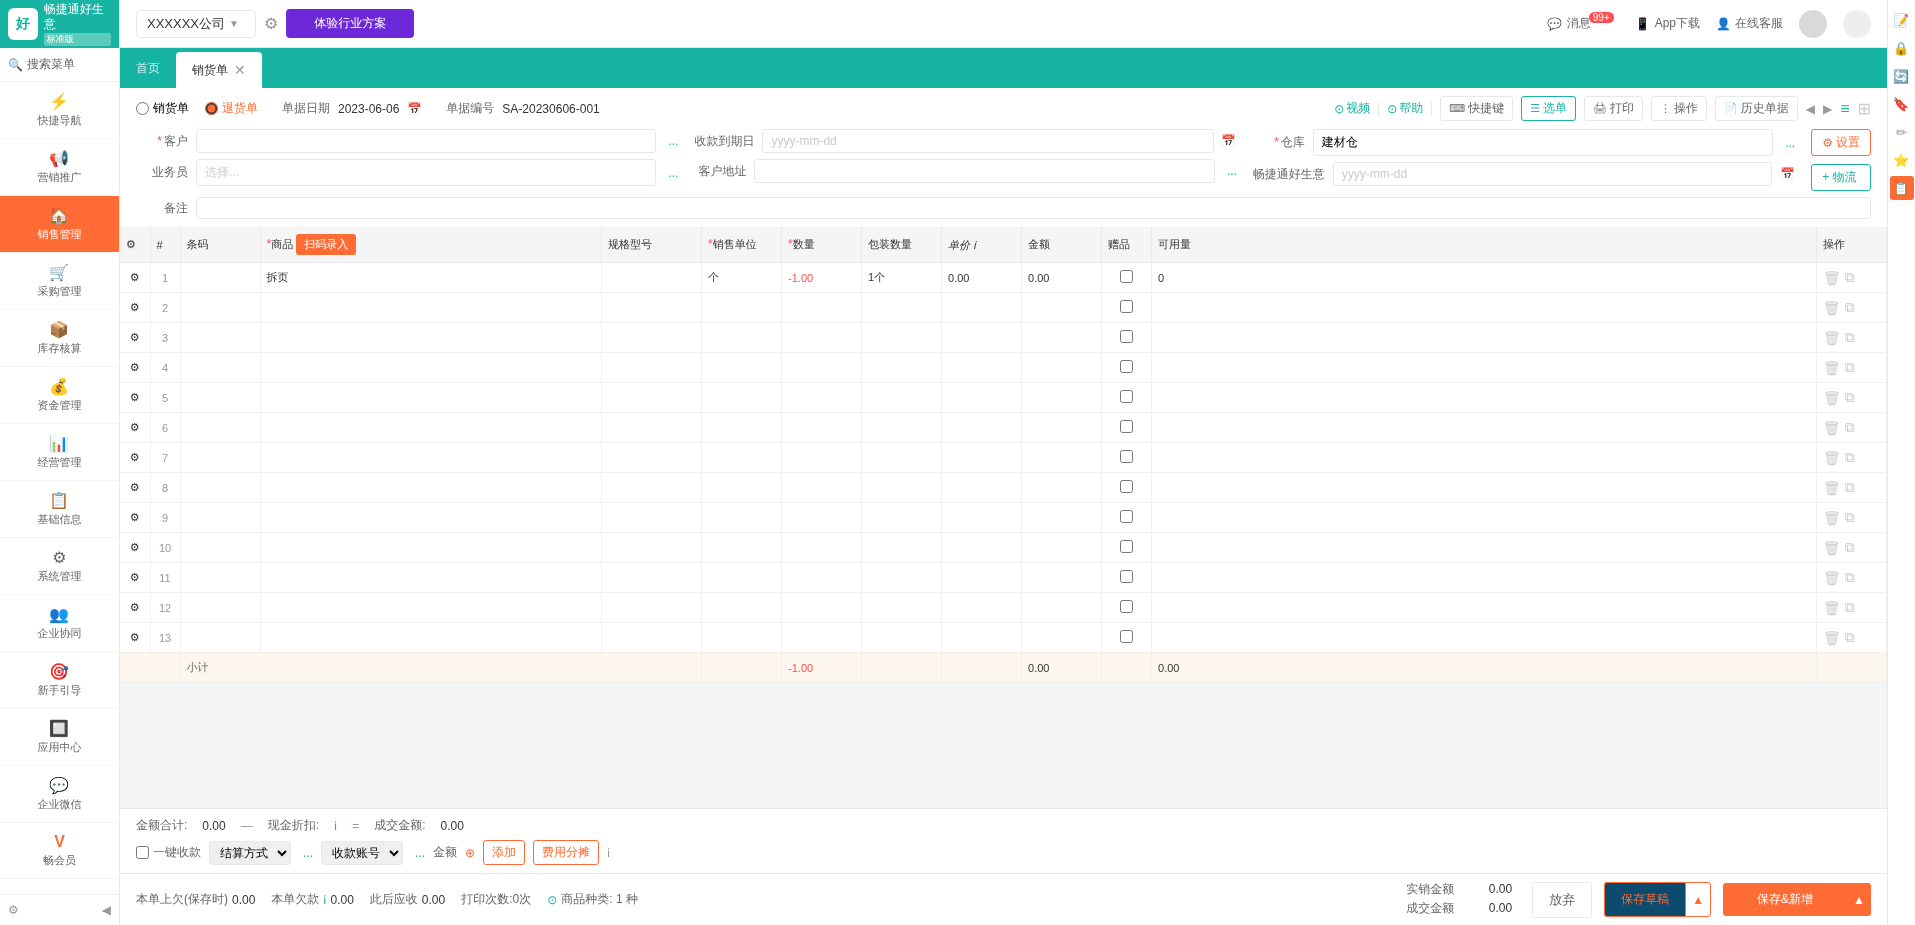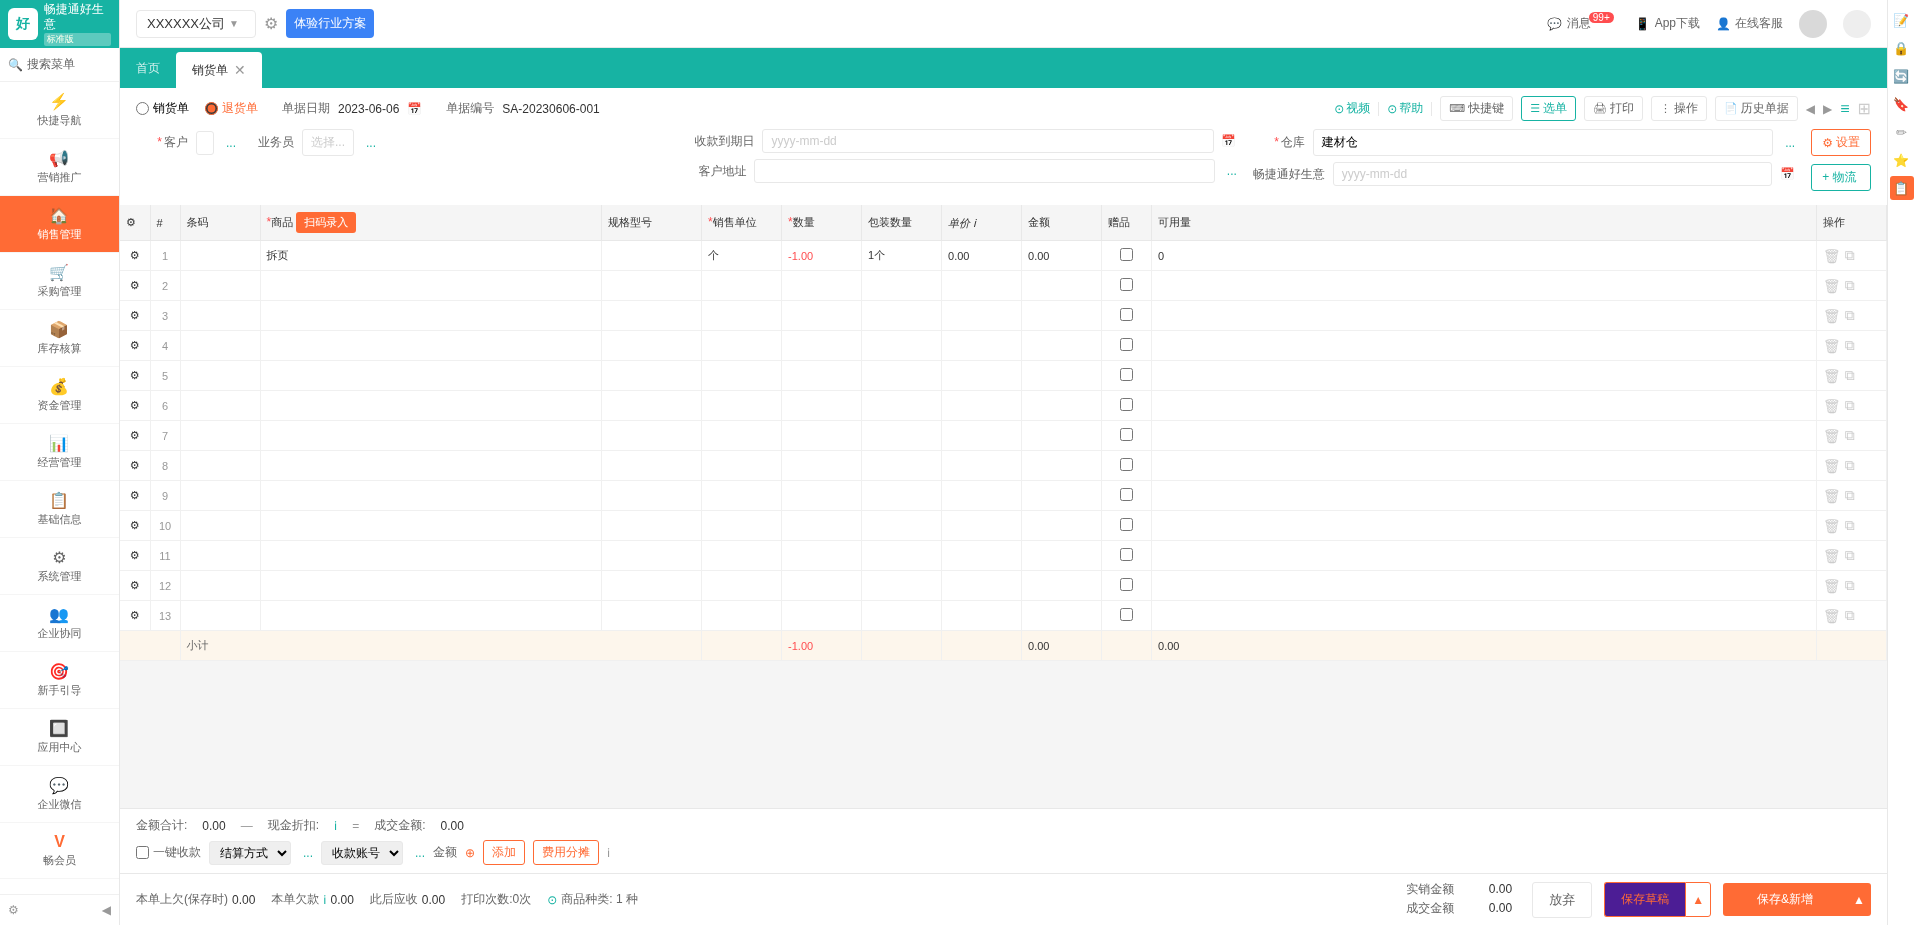--- a/index.html
+++ b/index.html
@@ -21,21 +21,21 @@
 
     
     .main { flex: 1; display: flex; flex-direction: column; height: 925px; overflow: hidden; }
 
     
     .topbar { height: 48px; background: #fff; display: flex; align-items: center; padding: 0 16px; border-bottom: 1px solid #e8e8e8; justify-content: space-between; flex-shrink: 0; }
     .topbar-left { display: flex; align-items: center; gap: 8px; }
     .company-select { display: flex; align-items: center; gap: 4px; border: 1px solid #e8e8e8; border-radius: 4px; padding: 4px 10px; cursor: pointer; min-width: 120px; background: #fff; }
     .company-name { font-size: 13px; color: #333; }
     .settings-icon { color: #999; font-size: 16px; cursor: pointer; }
-    .trial-btn { background: #3b82f6; color: #fff; border: none; border-radius: 4px; padding: 6px 8px; cursor: pointer; font-size: 12px; }
+    .trial-btn { background: #6d28d9; color: #fff; border: none; border-radius: 4px; padding: 6px 28px; cursor: pointer; font-size: 12px; }
     .topbar-right { display: flex; align-items: center; gap: 16px; }
     .topbar-icon { display: flex; align-items: center; gap: 4px; color: #666; cursor: pointer; font-size: 12px; }
     .badge { background: #ff4d4f; color: #fff; border-radius: 10px; padding: 0 4px; font-size: 10px; min-width: 18px; text-align: center; position: relative; top: -6px; left: -6px; }
     .avatar { width: 28px; height: 28px; border-radius: 50%; background: #d9d9d9; display: flex; align-items: center; justify-content: center; }
 
     
     .tabbar { height: 40px; background: #17b3a3; display: flex; align-items: center; padding: 0 0; flex-shrink: 0; }
     .tab { padding: 0 16px; height: 40px; display: flex; align-items: center; gap: 6px; cursor: pointer; color: rgba(255,255,255,0.8); font-size: 13px; }
     .tab.active { background: #fff; color: #333; border-radius: 4px 4px 0 0; margin-top: 4px; height: 36px; }
     .tab-close { color: #999; font-size: 14px; cursor: pointer; }
@@ -94,21 +94,21 @@
     .bottom-stats { display: flex; align-items: center; gap: 16px; }
     .stat-item { display: flex; align-items: center; gap: 4px; }
     .stat-label { color: #666; }
     .stat-value { color: #333; font-weight: 500; }
     .bottom-right { display: flex; align-items: center; gap: 12px; }
     .summary-box { text-align: right; margin-right: 8px; }
     .summary-row { display: flex; justify-content: flex-end; align-items: center; gap: 8px; margin-bottom: 2px; }
     .summary-label { color: #666; }
     .summary-value { color: #333; font-weight: 500; min-width: 50px; text-align: right; }
     .abandon-btn { border: 1px solid #e8e8e8; background: #fff; color: #666; border-radius: 3px; padding: 8px 16px; cursor: pointer; font-size: 13px; }
-    .save-draft-btn { border: 1px solid #ff6b35; background: #4c1d95; color: #ff6b35; border-radius: 3px; padding: 8px 16px; cursor: pointer; font-size: 13px; display: flex; align-items: center; gap: 4px; }
+    .save-draft-btn { border: 1px solid #ff6b35; background: #0c4a6e; color: #ff6b35; border-radius: 3px; padding: 8px 16px; cursor: pointer; font-size: 13px; display: flex; align-items: center; gap: 4px; }
     .save-new-btn { background: #ff6b35; color: #fff; border: none; border-radius: 3px; padding: 8px 34px; cursor: pointer; font-size: 13px; display: flex; align-items: center; gap: 4px; }
     .btn-group { display: flex; }
     .btn-group .save-draft-btn { border-radius: 3px 0 0 3px; border-right: none; }
     .btn-group .chevron-btn { border: 1px solid #ff6b35; background: #fff; color: #ff6b35; border-radius: 0 3px 3px 0; padding: 8px 6px; cursor: pointer; }
     .btn-group .save-new-btn { border-radius: 3px 0 0 3px; }
     .btn-group .chevron-btn2 { background: #ff6b35; color: #fff; border: none; border-radius: 0 3px 3px 0; padding: 8px 6px; cursor: pointer; }
 
     
     .right-panel { width: 28px; background: #fff; border-left: 1px solid #e8e8e8; display: flex; flex-direction: column; align-items: center; padding: 8px 0; gap: 4px; flex-shrink: 0; }
     .rp-icon { width: 24px; height: 24px; display: flex; align-items: center; justify-content: center; color: #999; cursor: pointer; font-size: 13px; border-radius: 3px; }
@@ -278,21 +278,21 @@
           <button class="action-btn">⋮ <span>操作</span></button>
           <button class="action-btn">📄 <span>历史单据</span></button>
           <span style="color:#999;cursor:pointer;">◀</span>
           <span style="color:#999;cursor:pointer;">▶</span>
           <span style="color:#17b3a3;cursor:pointer;font-size:16px;">≡</span>
           <span style="color:#ccc;cursor:pointer;font-size:16px;">⊞</span>
         </div>
       </div>
 
       <div style="display:flex;gap:16px;margin-bottom:6px;align-items:flex-start;">
-        <div style="flex:1;display:flex;flex-direction:row;gap:6px;">
+        <div style="flex:1;display:flex;flex-direction:column;gap:6px;">
           <div class="form-row">
             <span class="form-label required">客户</span>
             <div style="flex:1;border:1px solid #e8e8e8;border-radius:3px;padding:4px 8px;min-height:24px;"></div>
             <span class="form-dots">...</span>
           </div>
           <div class="form-row">
             <span class="form-label">业务员</span>
             <div style="flex:1;border:1px solid #e8e8e8;border-radius:3px;padding:4px 8px;min-height:24px;color:#ccc;">
               <span>选择...</span>
             </div>
@@ -327,20 +327,24 @@
         </div>
         <div style="display:flex;flex-direction:column;gap:4px;">
           <button class="settings-btn">
             <span>⚙</span>
             <span>设置</span>
           </button>
           <button class="logistics-btn">
             <span>+ 物流</span>
           </button>
         </div>
+      </div>
+      <div class="form-row" style="margin-bottom:0;">
+        <span class="form-label">备注</span>
+        <div style="flex:1;border:1px solid #e8e8e8;border-radius:3px;padding:4px 8px;min-height:22px;"></div>
       </div>
     </div>
 
     <div class="table-area">
       <div class="table-scroll">
         <table>
           <thead>
             <tr>
               <th style="width:30px;">⚙</th>
               <th style="width:30px;">#</th>

